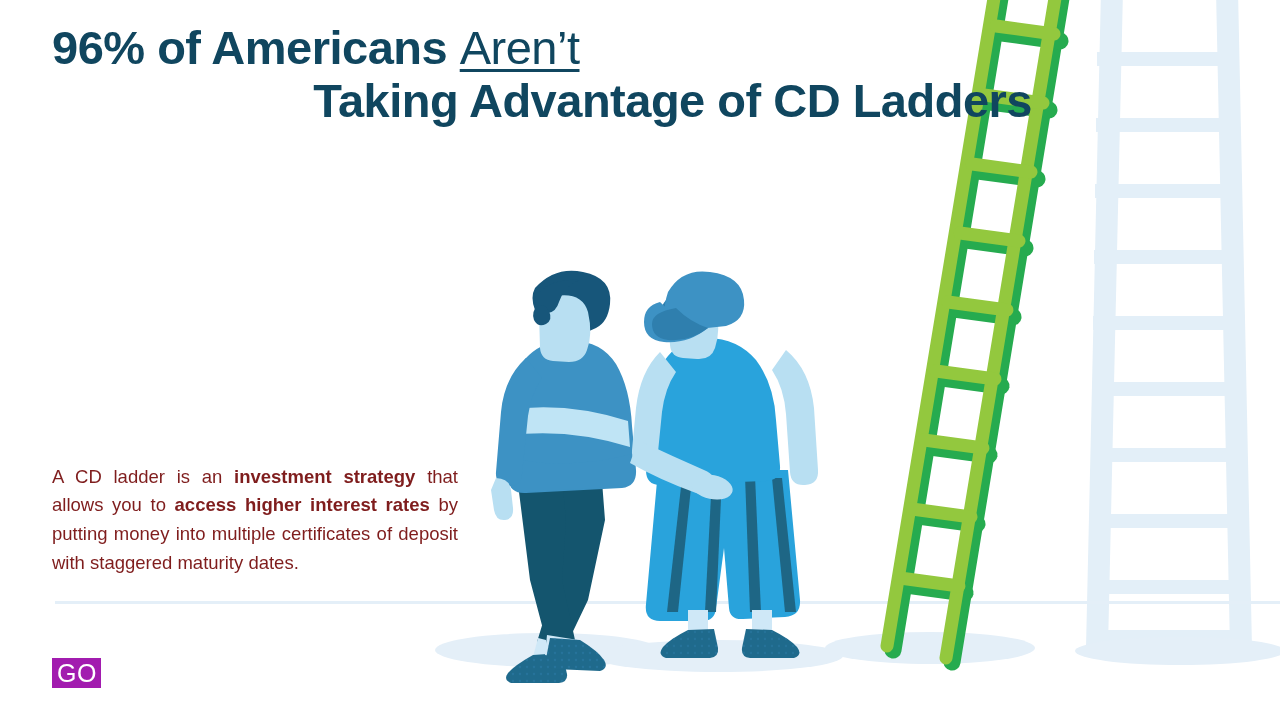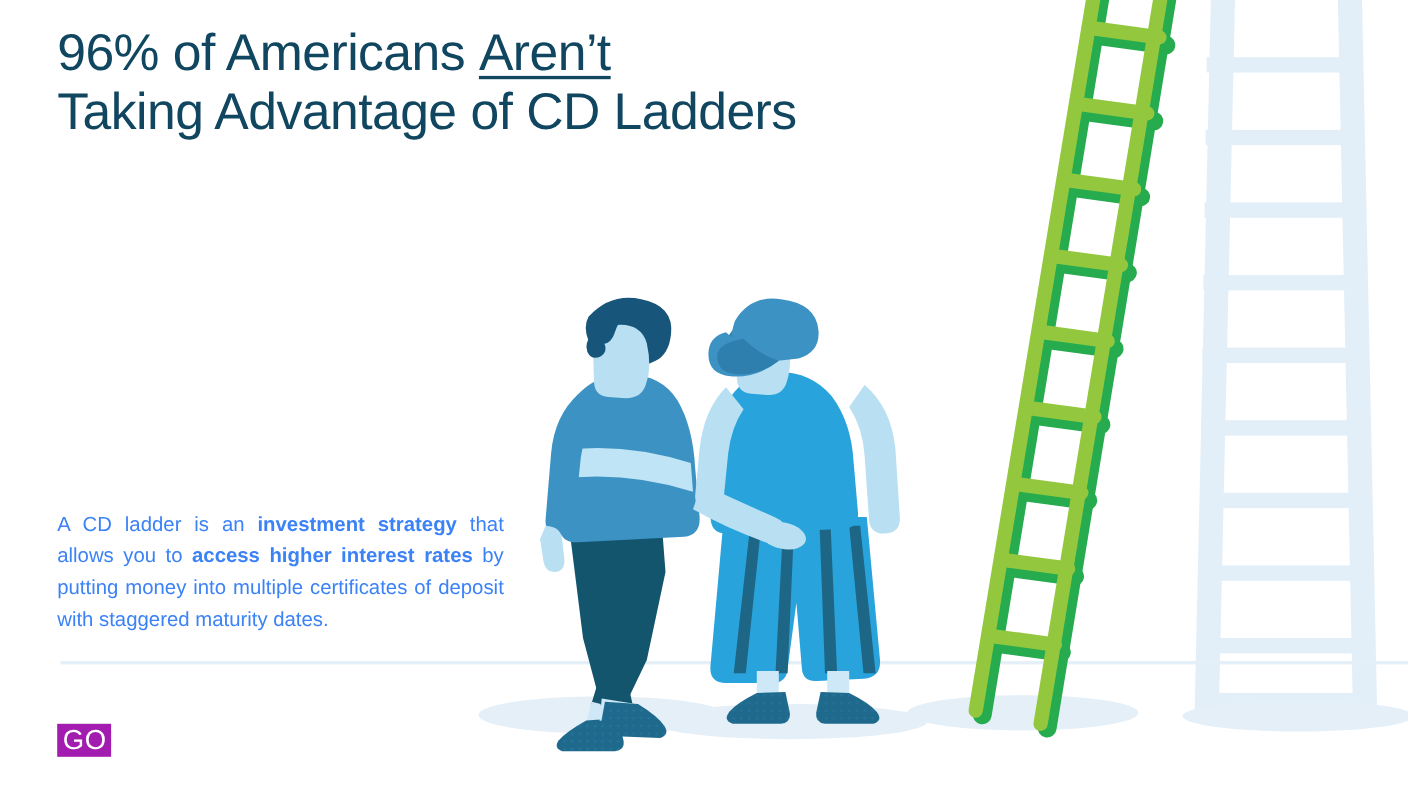--- a/index.html
+++ b/index.html
@@ -33,38 +33,38 @@
     line-height: 1.02;
     letter-spacing: -0.5px;
   }
   .hl-line {
     display: block;
     white-space: nowrap;
   }
   .hl-line-1 { font-size: 47px; }
   .hl-line-2 { font-size: 47px; margin-top: 5px; }
   .hl-bold {
-    font-weight: normal;
+    font-weight: bold;
     font-stretch: condensed;
   }
   .hl-underline {
     font-weight: normal;
     text-decoration: underline;
     text-underline-offset: 5px;
     text-decoration-thickness: 2.5px;
   }
-  .hl-regular { font-weight: normal; }
+  .hl-regular { font-weight: bold; text-align: right; }
 
   
   #body-copy {
     position: absolute;
     left: 52px;
     top: 444px;
     width: 406px;
-    color: #3b82f6;
+    color: #7f1d1d;
     font-size: 18.5px;
     line-height: 1.56;
     text-align: justify;
     text-justify: inter-word;
   }
   #body-copy b { font-weight: bold; }
 
   
   #logo {
     position: absolute;

